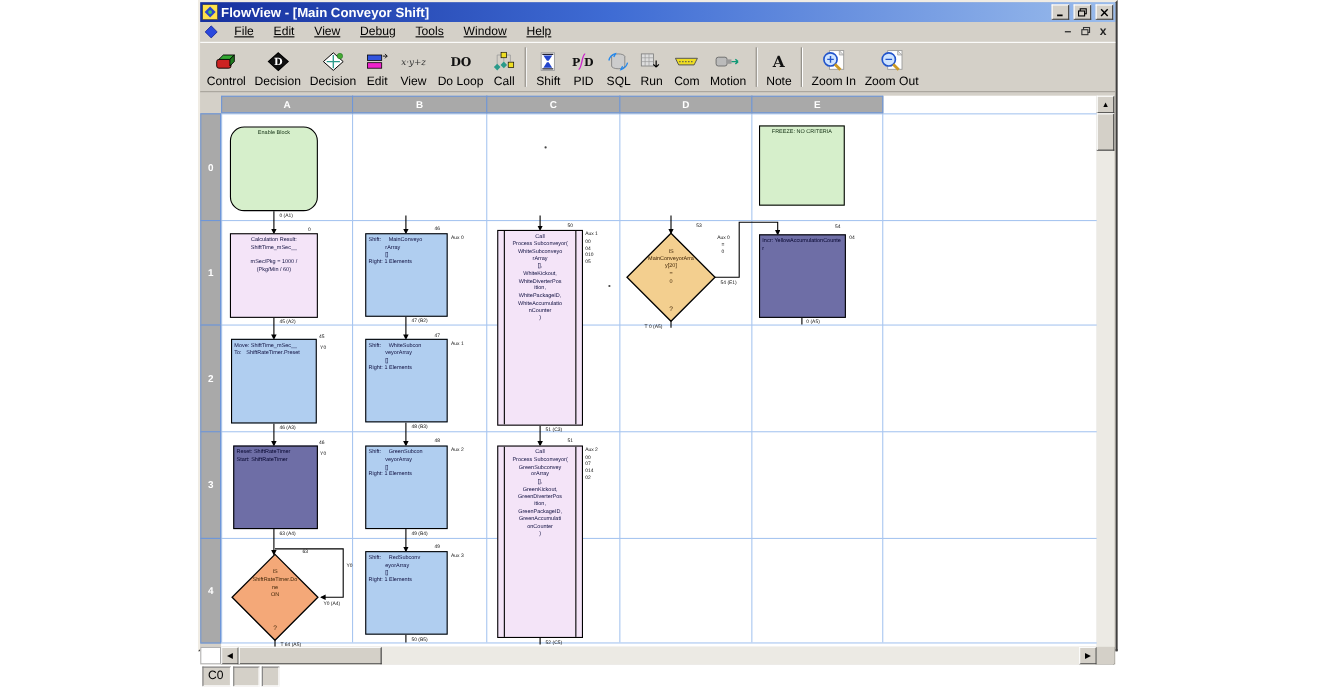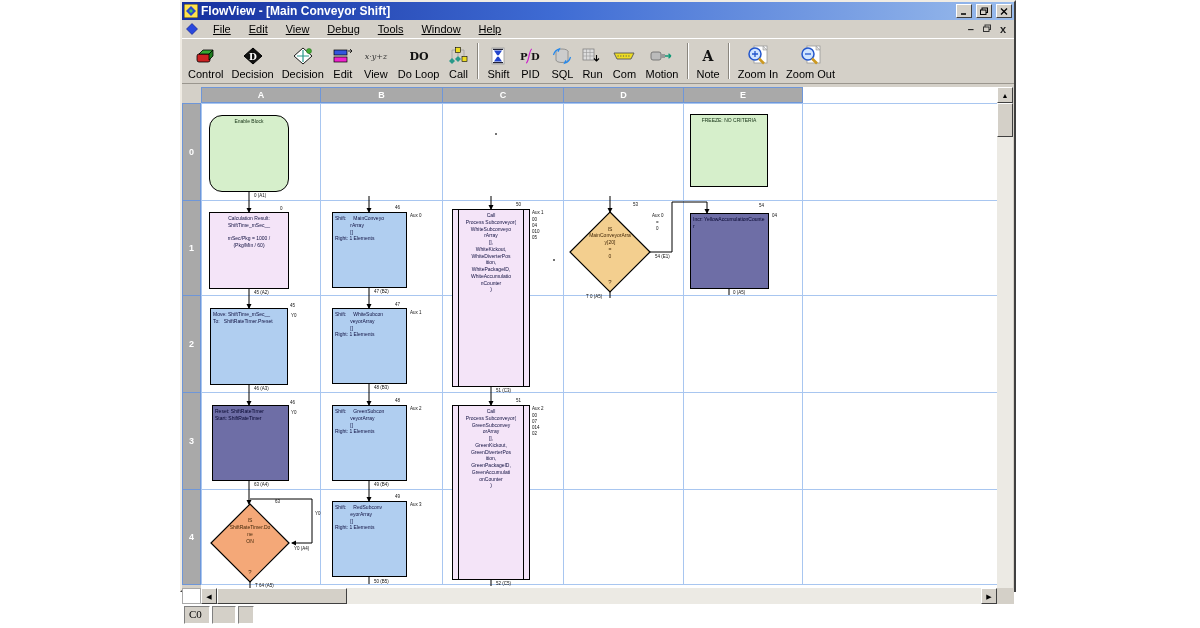--- a/index.html
+++ b/index.html
@@ -58,21 +58,21 @@
   .sb-btn{position:absolute;width:16px;height:16px;background:#d4d0c8;border:1px solid;border-color:#fff #404040 #404040 #fff;
     box-sizing:border-box;display:flex;align-items:center;justify-content:center;font-size:7px;color:#000;line-height:1;}
   .sb-thumb{position:absolute;background:#d4d0c8;border:1px solid;border-color:#fff #404040 #404040 #fff;box-sizing:border-box;}
   .sb-corner{position:absolute;left:815px;top:504px;width:16px;height:16px;background:#d4d0c8;}
   .corner-box{position:absolute;left:0;top:504px;width:19px;height:16px;background:#fff;border:1px solid #a9a9a9;box-sizing:border-box;}
   
   .statusbar{height:20px;display:flex;gap:2px;padding:2px 2px 0;box-sizing:border-box;}
   .spanel{border:1px solid;border-color:#808080 #fff #fff #808080;font-size:11px;padding:1px 4px;
     background:#d4d0c8;box-sizing:border-box;white-space:nowrap;overflow:hidden;}
   .status-msg{flex:1;}
-  .status-cell{width:26px;font-family:Liberation Serif, serif;}
+  .status-cell{width:26px;}
   .sbox1{width:24px;}
   .sbox2{width:16px;}
 </style>
 </head>
 <body>
 
 <div class="window">
 
   <div class="titlebar">
     <span class="app-icon">

